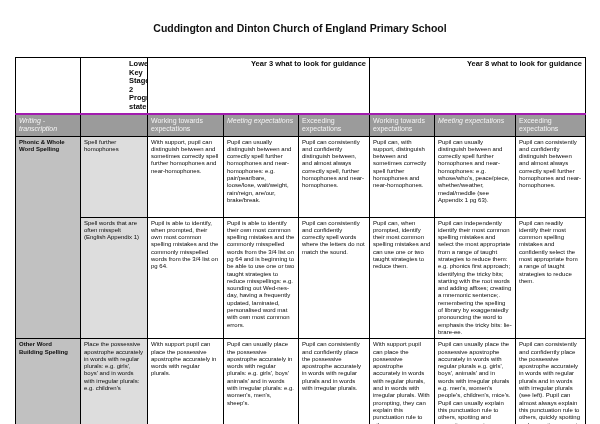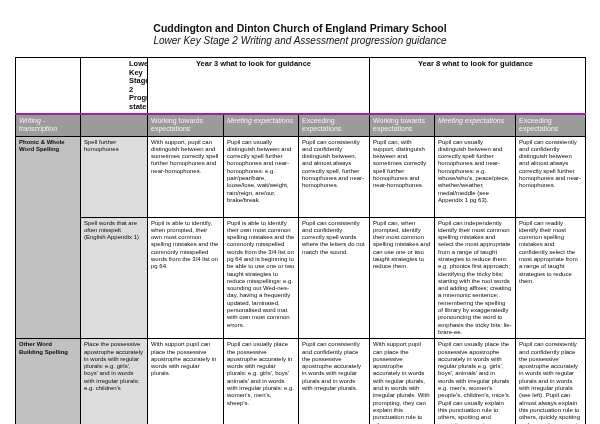--- a/index.html
+++ b/index.html
@@ -46,21 +46,21 @@
   }
   
   tr.hrow1 td {
     border-bottom: 2px solid #a21caf;
     font-weight: bold;
     font-size: 7.5px;
     line-height: 8.5px;
     background: #ffffff;
     padding-left: 48px;
   }
-  td.year-head { text-align: left; font-size: 8px; padding-top: 4px; }
+  td.year-head { text-align: right; font-size: 8px; padding-top: 4px; }
   
   tr.hrow2 td {
     background: #9b9b9b;
     color: #f4f4f4;
     font-size: 7px;
     line-height: 8px;
   }
   td.section-label { font-style: italic; font-size: 8px; line-height: 9px; }
   td.italic { font-style: italic; }
   
@@ -84,21 +84,20 @@
   tr.r2 { height: 82px; }
   tr.r3 { height: 113px; }
   tr.hrow1 { height: 26px; }
   tr.hrow2 { height: 22px; }
 </style>
 </head>
 <body>
 
 <div class="page">
   <div class="doc-title">Cuddington and Dinton Church of England Primary School</div>
-  <div class="doc-subtitle">Lower Key Stage 2 Writing and Assessment progression guidance</div>
 
   <table class="guidance">
     <colgroup>
       <col style="width:65px">
         <col style="width:67px">
       <col style="width:76px">
         <col style="width:75px">
         <col style="width:71px">
       <col style="width:65px">
         <col style="width:81px">

